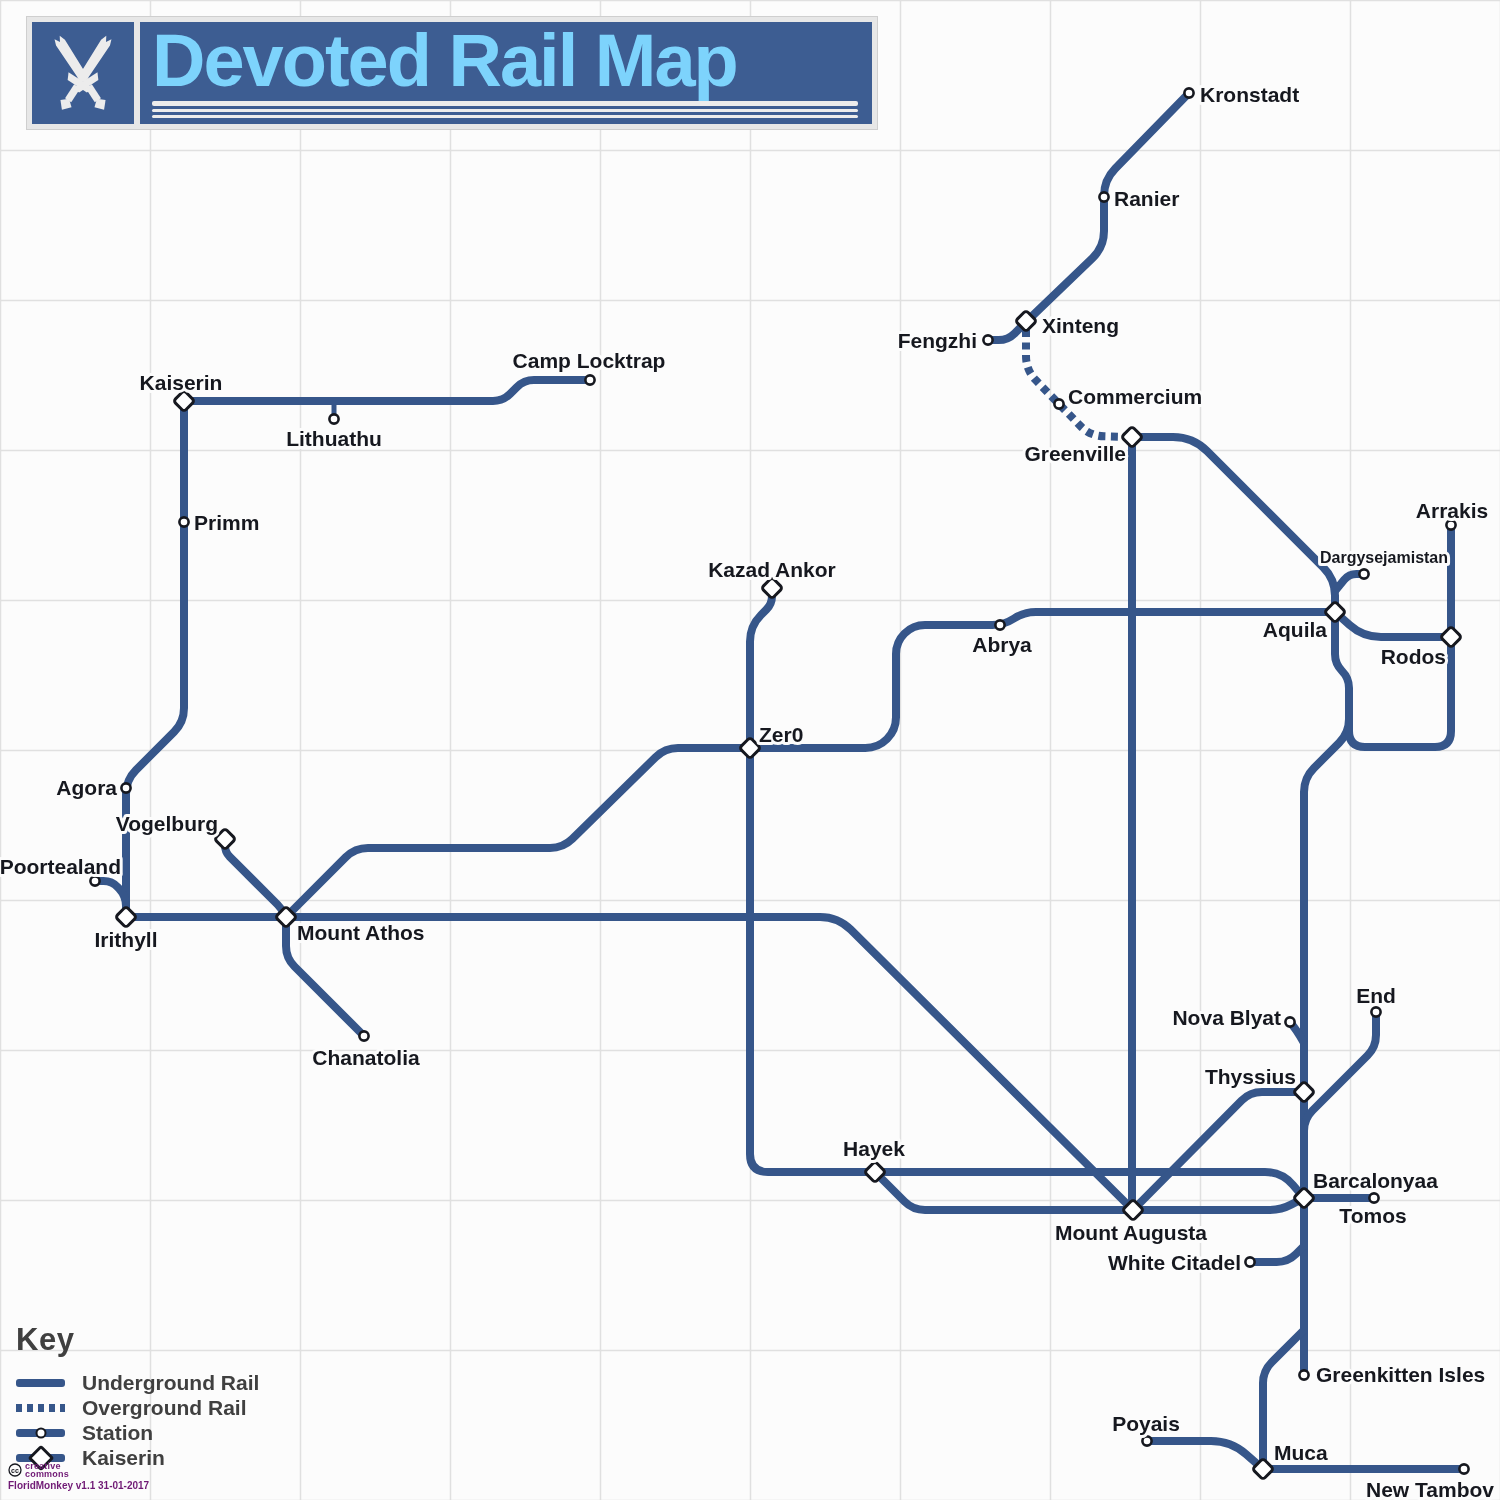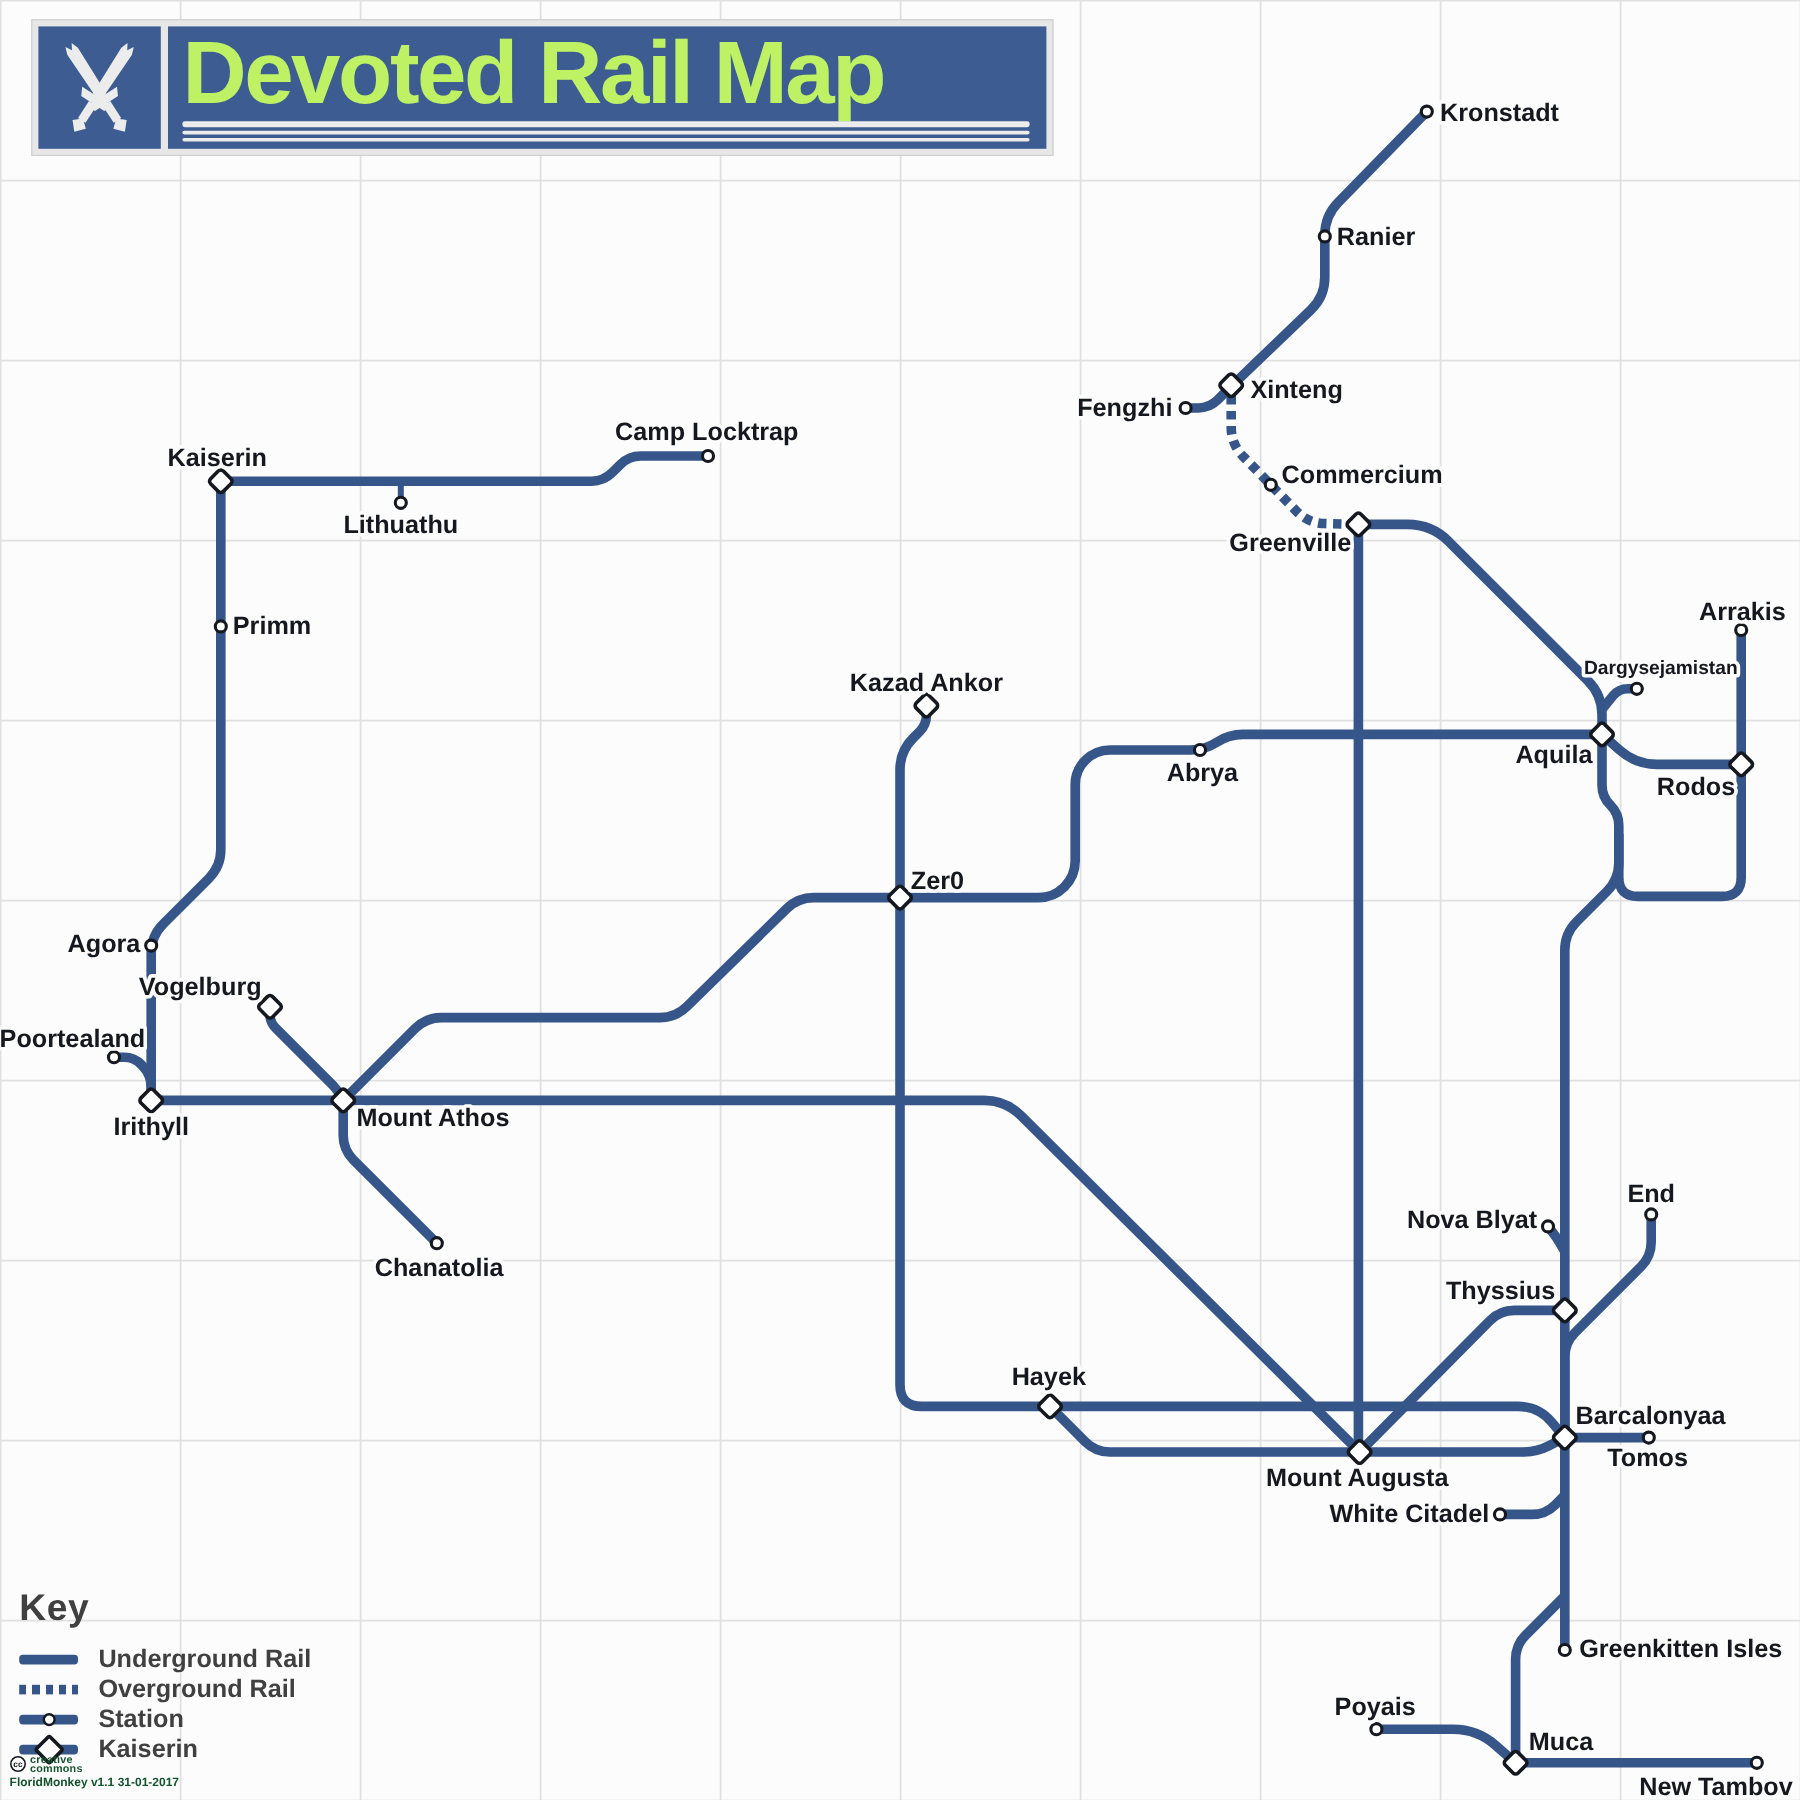--- a/index.html
+++ b/index.html
@@ -26,21 +26,21 @@
   }
   .banner-logo{
     width:102px;flex:none;background:#3d5d92;
     display:flex;align-items:center;justify-content:center;
   }
   .banner-text{
     flex:1;background:#3d5d92;box-sizing:border-box;
     padding:2px 14px 6px 12px;display:flex;flex-direction:column;overflow:hidden;
   }
   .banner-title{
-    color:#bef264;font-weight:bold;font-size:74px;line-height:74px;
+    color:#7dd3fc;font-weight:bold;font-size:74px;line-height:74px;
     letter-spacing:-2px;white-space:nowrap;
   }
   .banner-rule{background:#ececec;border-radius:2px;}
   .rule-1{height:7px;margin-top:3px;}
   .rule-2{height:4px;margin-top:3px;}
   .rule-3{height:5px;margin-top:3px;}
   
   .key{position:absolute;left:16px;top:1322px;color:#404040;}
   .key-heading{font-size:31px;font-weight:bold;letter-spacing:0.5px;}
   .key-rows{margin-top:12px;}
@@ -54,21 +54,21 @@
     content:'';position:absolute;left:50%;top:50%;
     width:7px;height:7px;background:#fff;border:2.5px solid #16181f;
     border-radius:50%;transform:translate(-50%,-50%);
   }
   .sw-junction::after{
     content:'';position:absolute;left:50%;top:50%;
     width:13px;height:13px;background:#fff;border:3px solid #16181f;
     border-radius:3px;transform:translate(-50%,-50%) rotate(45deg);
   }
   
-  .credit{position:absolute;left:8px;top:1462px;color:#14532d;}
+  .credit{position:absolute;left:8px;top:1462px;color:#701a75;}
   .cc-row{display:flex;align-items:center;gap:3px;}
   .cc-text{font-size:9px;line-height:8px;font-weight:bold;letter-spacing:0.2px;}
   .credit-attr{font-size:10px;font-weight:bold;margin-top:2px;white-space:nowrap;}
 </style>
 </head>
 <body>
 
 <svg id="map-svg" width="1500" height="1500" viewBox="0 0 1500 1500">
     <g>
       <line x1="0.5" y1="0" x2="0.5" y2="1500" stroke="#e0e0e0" stroke-width="1.5"></line>

